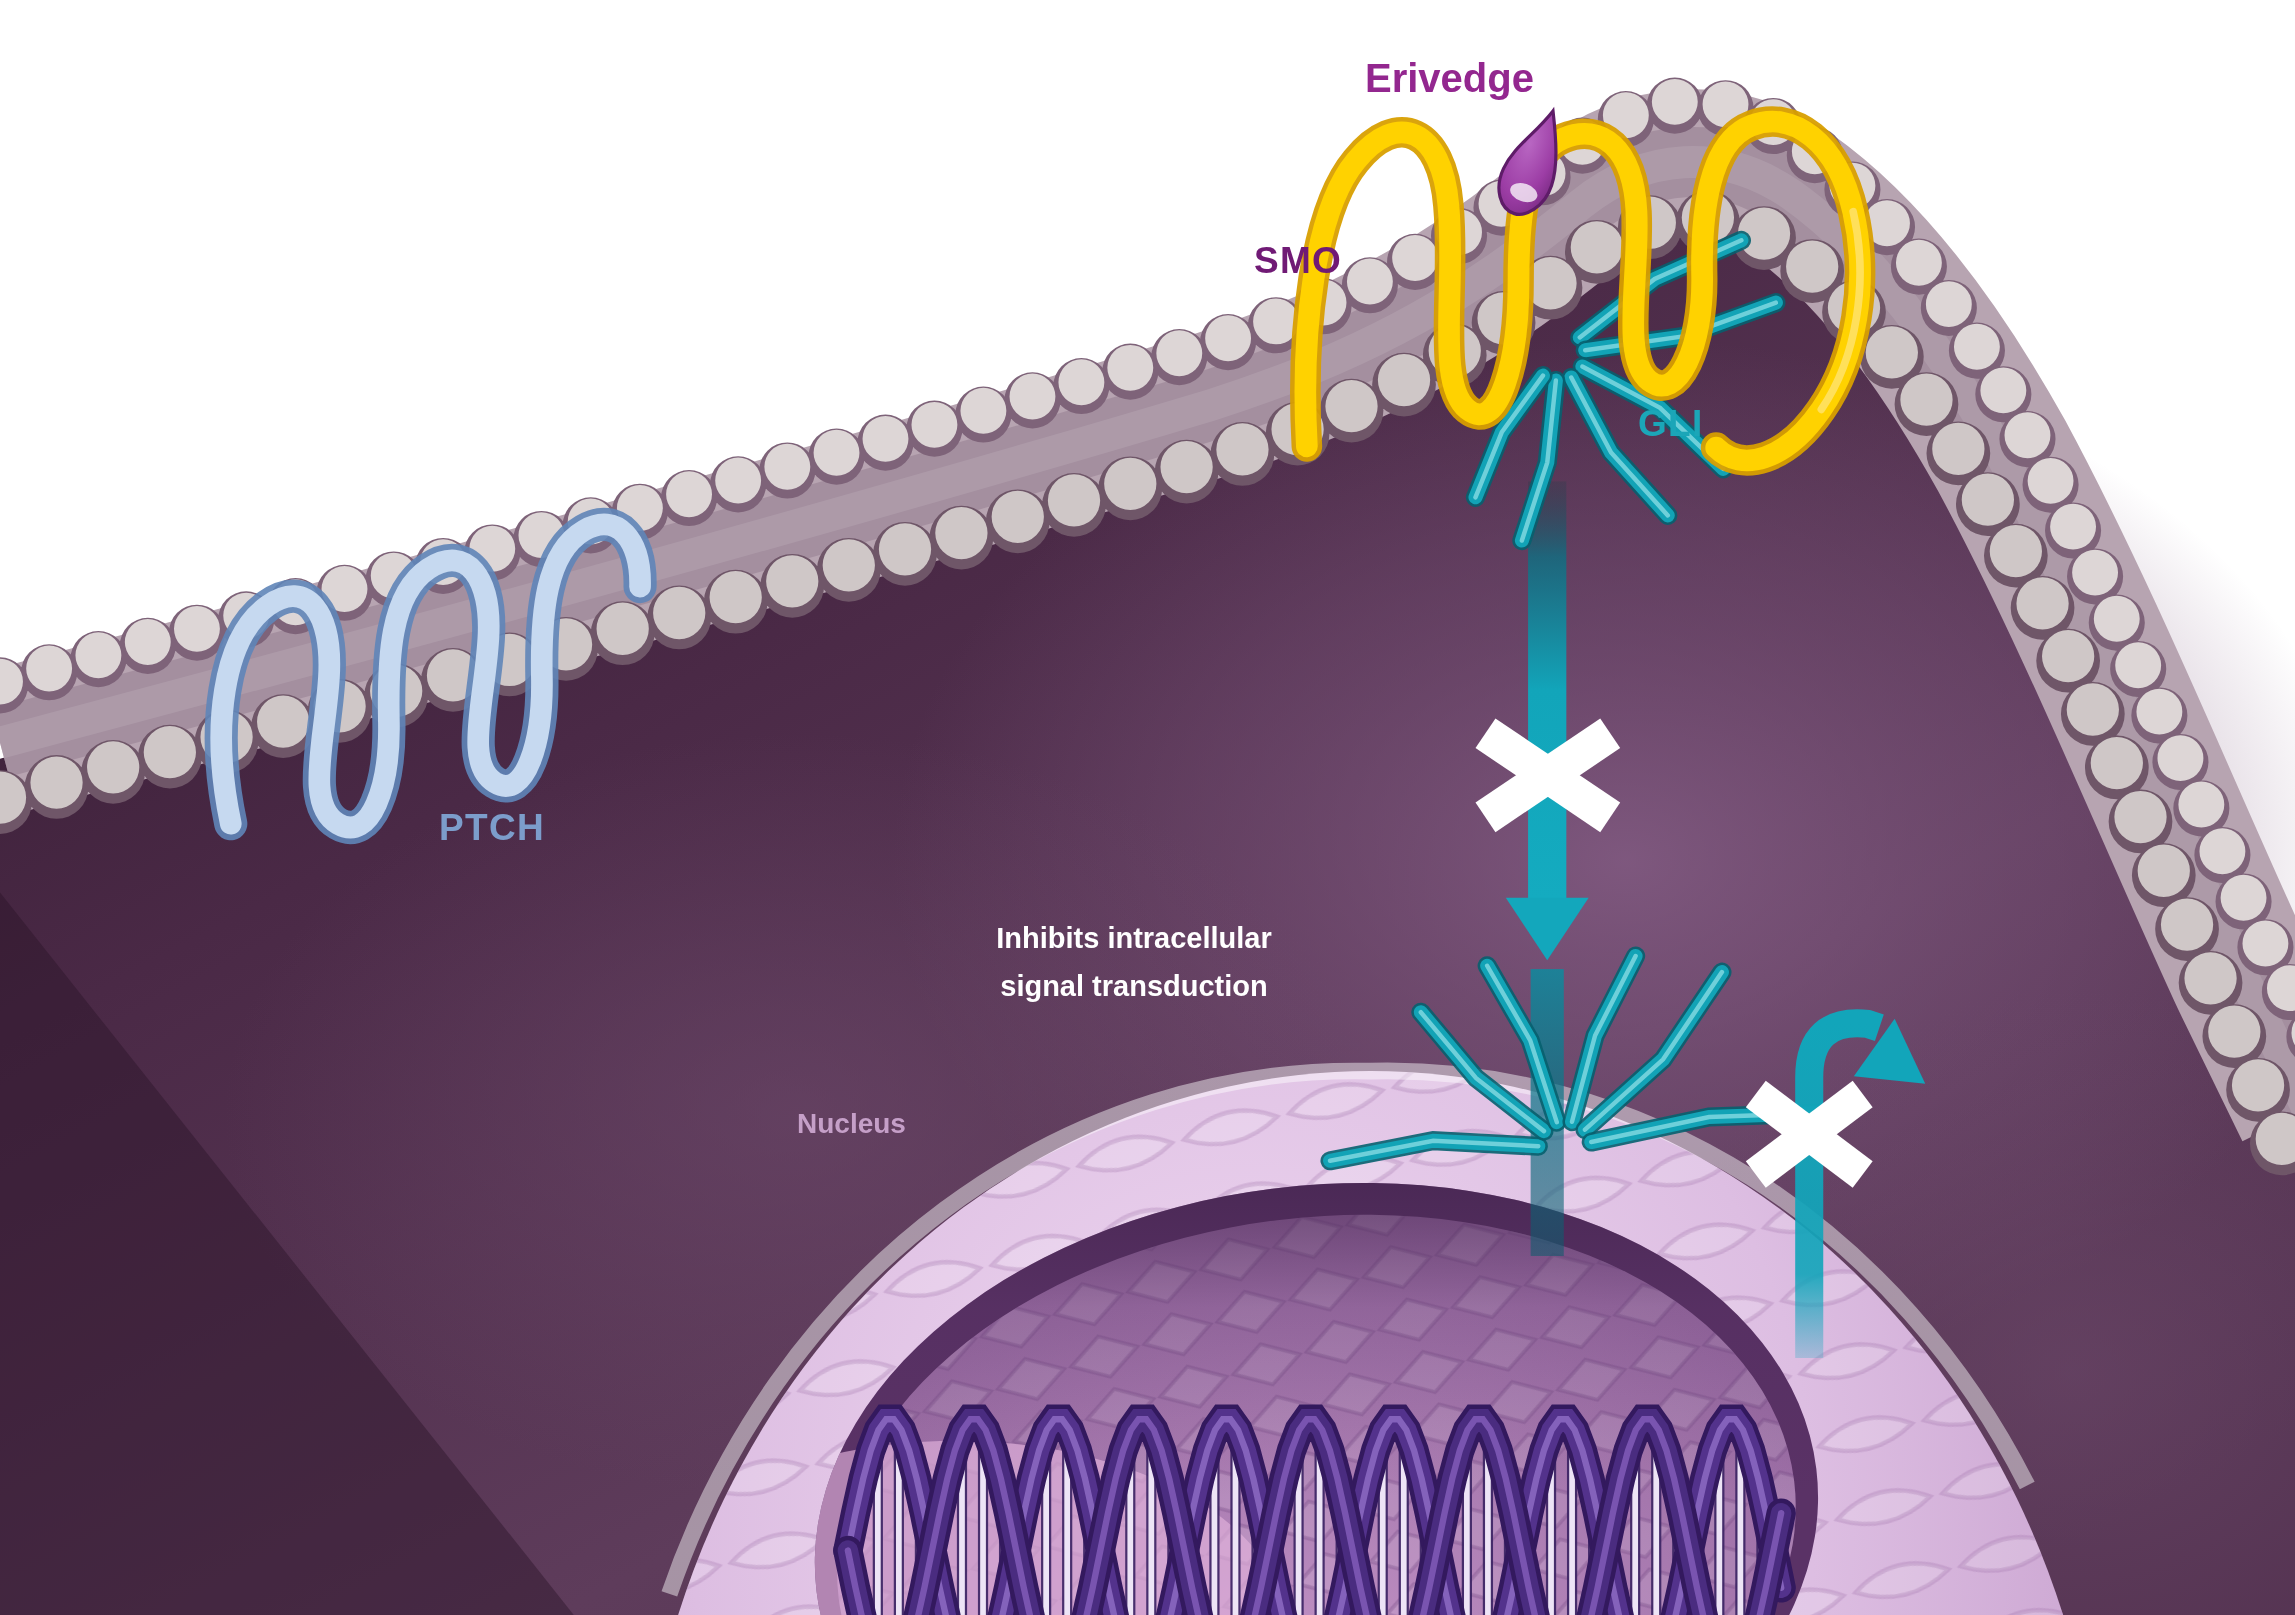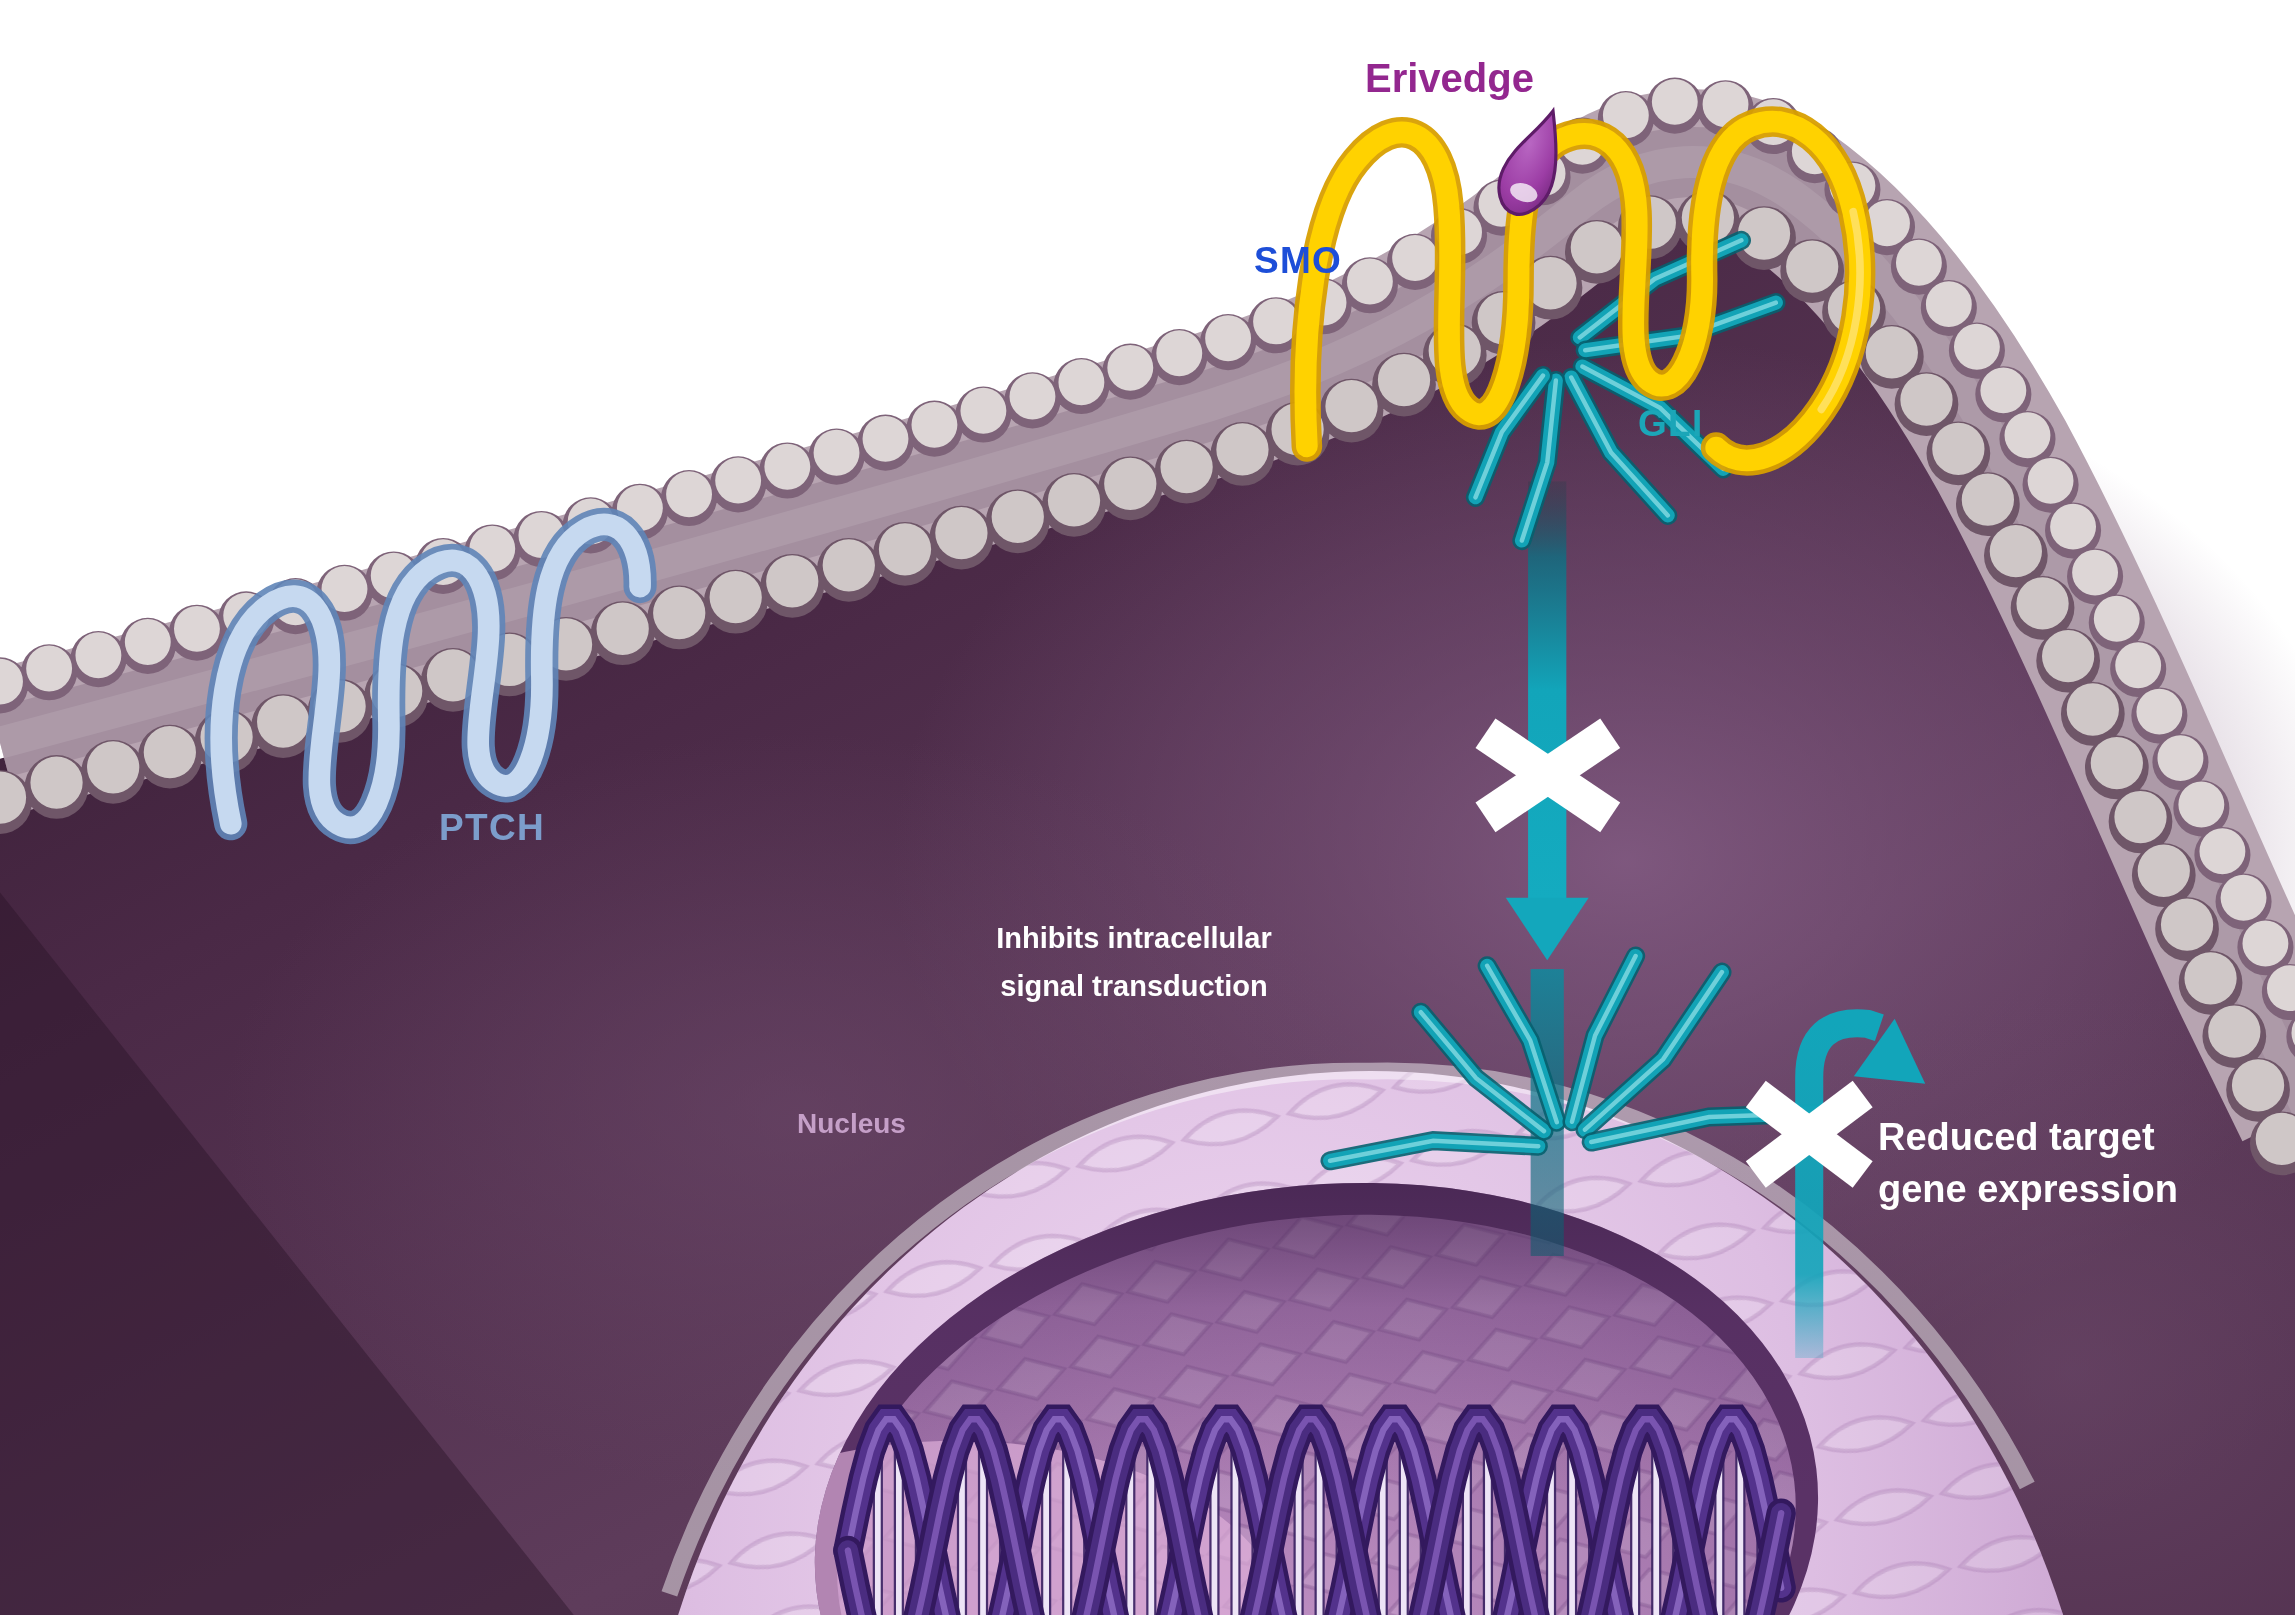--- a/index.html
+++ b/index.html
@@ -275,23 +275,21 @@
     <rect x="-118" y="-28" width="236" height="56" transform="rotate(34)" fill="#FFFFFF"></rect>
     <rect x="-118" y="-28" width="236" height="56" transform="rotate(-34)" fill="#FFFFFF"></rect>
   </g>
   <g transform="translate(2838,1779)">
     <rect x="-105" y="-26" width="210" height="52" transform="rotate(37)" fill="#FFFFFF"></rect>
     <rect x="-105" y="-26" width="210" height="52" transform="rotate(-37)" fill="#FFFFFF"></rect>
   </g>
 </svg>
 
 <div class="lbl lbl-erivedge" style="color: rgb(147, 39, 143);">Erivedge</div>
-<div class="lbl lbl-smo" style="color: #1d4ed8;">SMO</div>
+<div class="lbl lbl-smo" style="color: #701a75;">SMO</div>
 <div class="lbl lbl-gli" style="color: rgb(27, 166, 184);">GLI</div>
 <div class="lbl lbl-ptch" style="color: rgb(124, 157, 203);">PTCH</div>
 <div class="lbl lbl-nucleus" style="color: rgb(197, 159, 200);">Nucleus</div>
 <div class="lbl lbl-inhibits" style="color: rgb(255, 255, 255);">Inhibits intracellular
 signal transduction</div>
-<div class="lbl lbl-reduced" style="color: rgb(255, 255, 255);">Reduced target
-gene expression</div>
 
 </div>
 
 
 </body></html>

